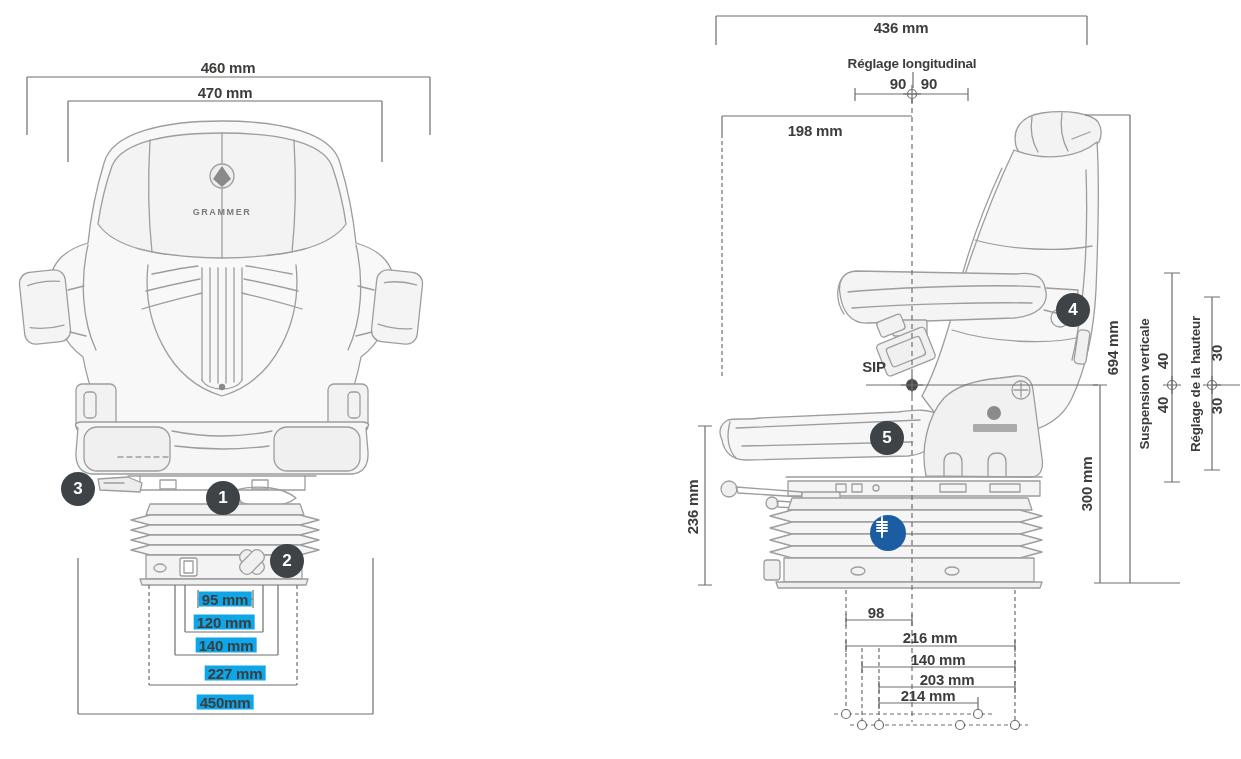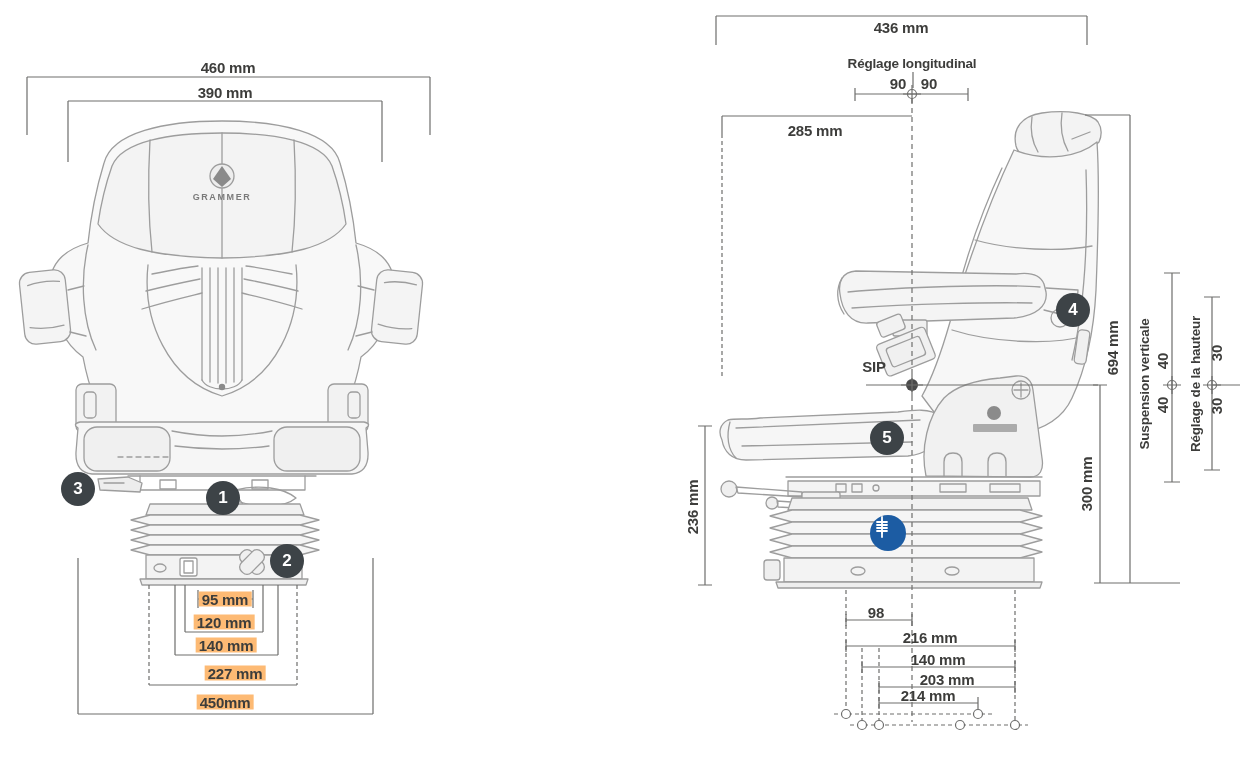--- a/index.html
+++ b/index.html
@@ -3,28 +3,28 @@
 <meta charset="utf-8">
 <style>
   html,body{margin:0;padding:0;background:#fff;}
   .stage{position:relative;width:1241px;height:759px;background:#fff;overflow:hidden;
          font-family:"Liberation Sans",sans-serif;}
   svg{position:absolute;left:0;top:0;}
   .lbl{position:absolute;transform:translate(-50%,-50%);white-space:nowrap;
        color:#3d3d3b;font-size:15px;font-weight:600;letter-spacing:-0.2px;line-height:1;}
   .lbl.sm{font-size:13.5px;}
   .lbl.rot{transform:translate(-50%,-50%) rotate(-90deg);}
-  .lbl.mask{background:#fdba74;padding:0 3px;}
+  .lbl.mask{background:#0ea5e9;padding:0 3px;}
   .badge{position:absolute;width:34px;height:34px;margin-left:-17px;margin-top:-17px;
          border-radius:50%;background:#3d4347;color:#fff;display:flex;align-items:center;
          justify-content:center;font-size:17px;font-weight:bold;}
   .bicon{position:absolute;width:36px;height:36px;margin-left:-18px;margin-top:-18px;
          border-radius:50%;background:#1c5ca3;display:flex;align-items:center;justify-content:center;}
   .logo-text{position:absolute;transform:translate(-50%,-50%);font-size:9px;font-weight:bold;
-             letter-spacing:1.6px;color:#7a7a7a;}
+             letter-spacing:1.6px;color:#7a7a7a;margin-top:15px;}
 </style>
 </head>
 <body>
 
 <div class="stage">
 
   <svg width="1241" height="759" viewBox="0 0 1241 759">
 
     <g stroke="#9d9d9d" fill="none" stroke-width="1.3" stroke-linejoin="round" stroke-linecap="round">
 
@@ -245,37 +245,37 @@
           <circle cx="978" cy="714" r="4.5"></circle>
         <circle cx="862" cy="725" r="4.5"></circle>
           <circle cx="879" cy="725" r="4.5"></circle>
         <circle cx="960" cy="725" r="4.5"></circle>
           <circle cx="1015" cy="725" r="4.5"></circle>
       </g>
     </g>
   </svg>
 
   <div class="lbl" style="left:228px;top:67px">460 mm</div>
-  <div class="lbl" style="left:225px;top:92px">390 mm</div>
+  <div class="lbl" style="left:225px;top:92px">470 mm</div>
   <div class="logo-text" style="left:222px;top:197px">GRAMMER</div>
   <div class="lbl mask" style="left:225px;top:599px">95 mm</div>
   <div class="lbl mask" style="left:224px;top:622px">120 mm</div>
   <div class="lbl mask" style="left:226px;top:645px">140 mm</div>
   <div class="lbl mask" style="left:235px;top:673px">227 mm</div>
   <div class="lbl mask" style="left:225px;top:702px">450mm</div>
 
   <div class="badge" style="left:223px;top:498px">1</div>
   <div class="badge" style="left:287px;top:561px">2</div>
   <div class="badge" style="left:78px;top:489px">3</div>
 
   <div class="lbl" style="left:901px;top:27px">436 mm</div>
   <div class="lbl sm" style="left:912px;top:64px">Réglage longitudinal</div>
   <div class="lbl" style="left:898px;top:83px">90</div>
   <div class="lbl" style="left:929px;top:83px">90</div>
-  <div class="lbl" style="left:815px;top:130px">285 mm</div>
+  <div class="lbl" style="left:815px;top:130px">198 mm</div>
   <div class="lbl" style="left:874px;top:366px">SIP</div>
   <div class="lbl rot" style="left:692px;top:507px">236 mm</div>
   <div class="lbl rot" style="left:1086px;top:484px">300 mm</div>
   <div class="lbl rot" style="left:1112px;top:348px">694 mm</div>
   <div class="lbl sm rot" style="left:1145px;top:384px">Suspension verticale</div>
   <div class="lbl rot" style="left:1162px;top:361px">40</div>
   <div class="lbl rot" style="left:1162px;top:405px">40</div>
   <div class="lbl sm rot" style="left:1196px;top:384px">Réglage de la hauteur</div>
   <div class="lbl rot" style="left:1216px;top:353px">30</div>
   <div class="lbl rot" style="left:1216px;top:406px">30</div>

